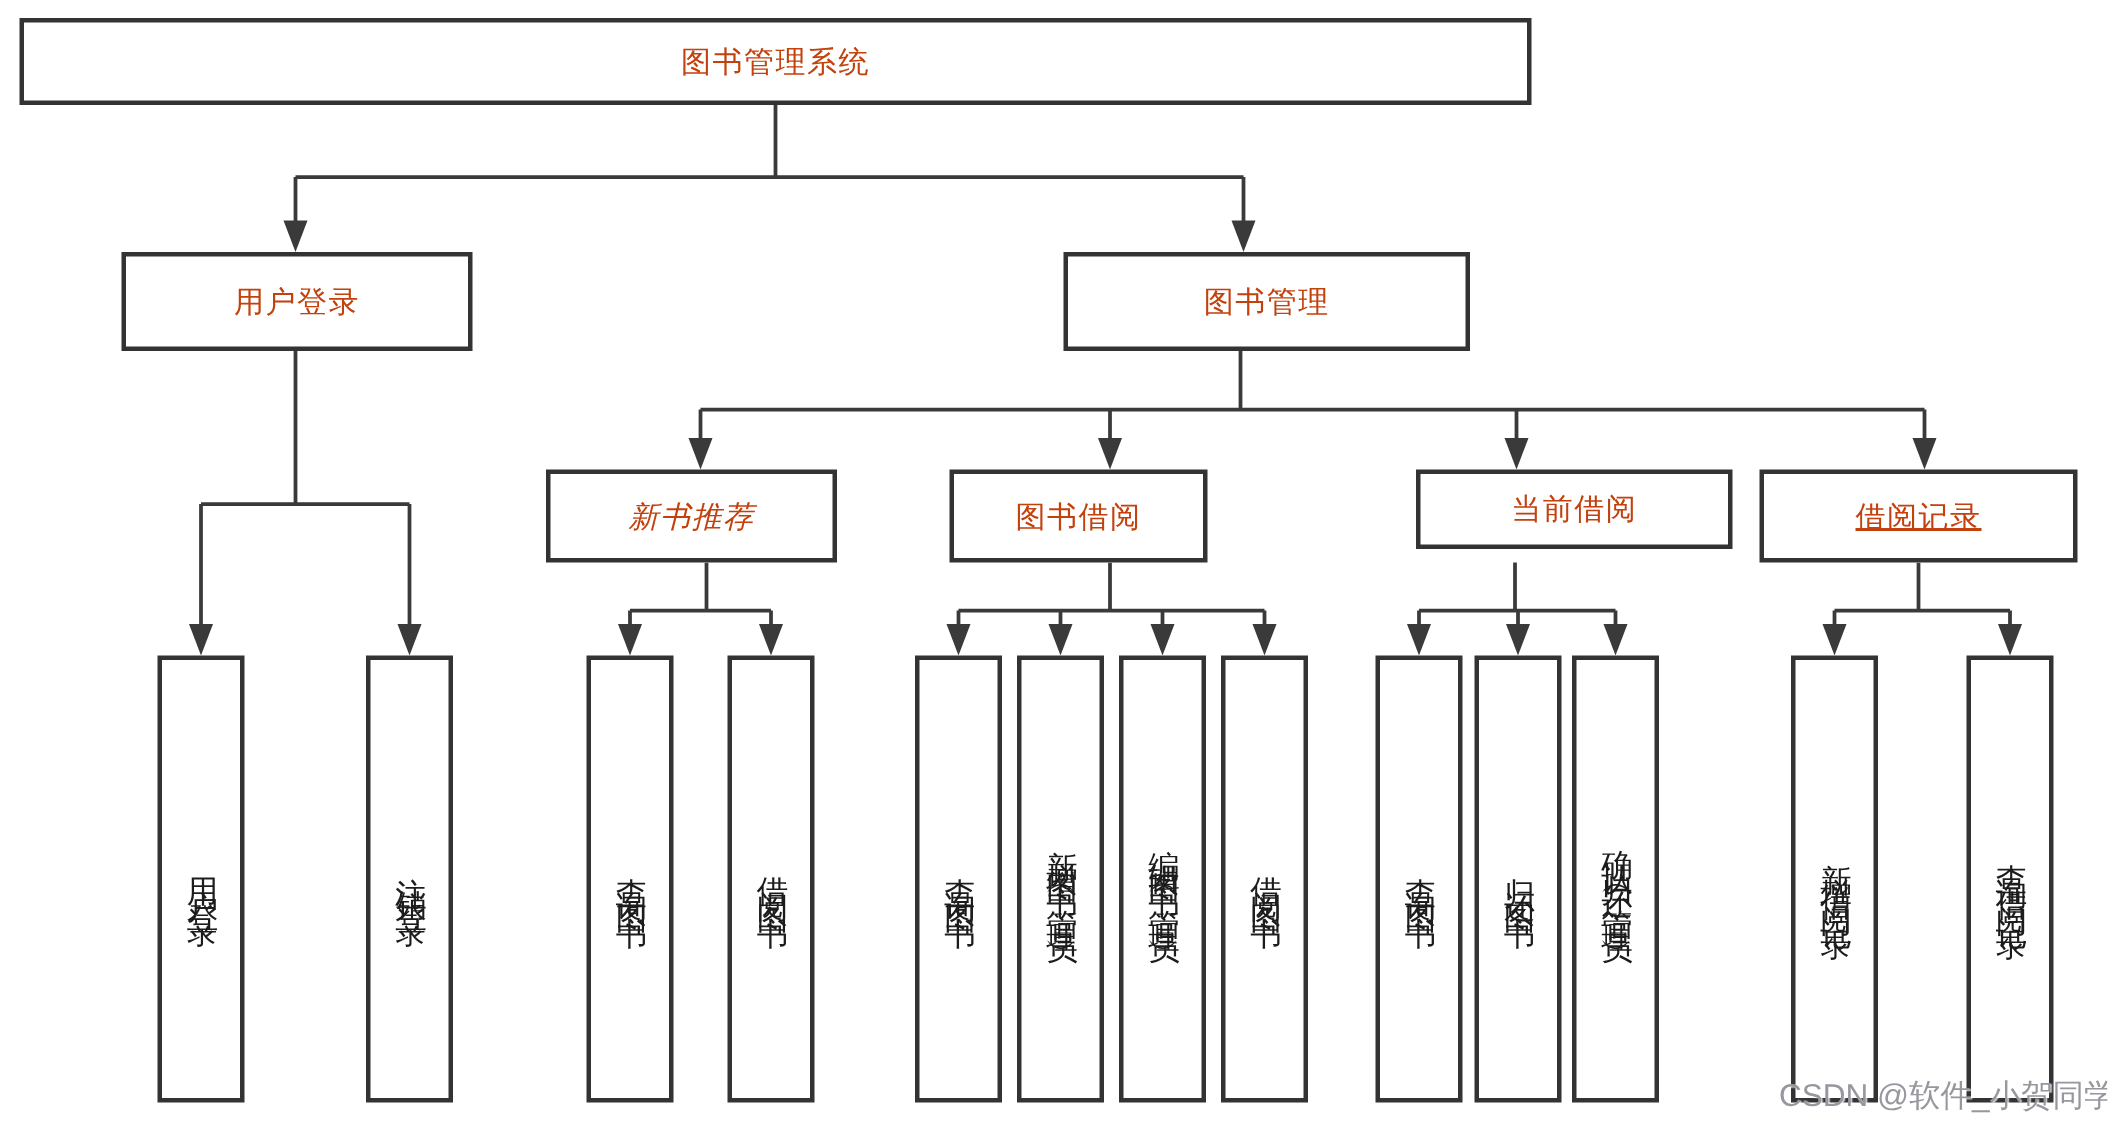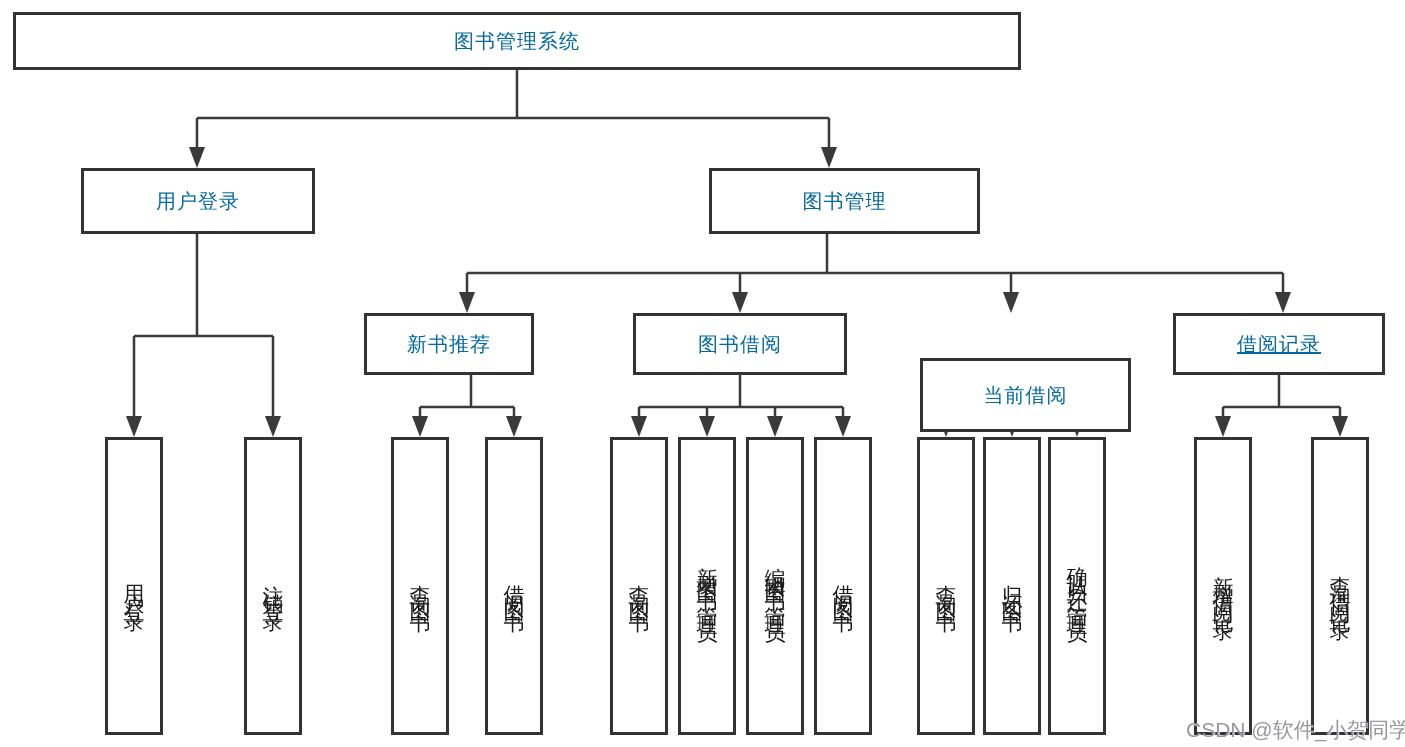--- a/index.html
+++ b/index.html
@@ -16,21 +16,21 @@
   #wires path { stroke: #3a3a3a; stroke-width: 2.5; fill: none; }
   #wires polygon { fill: #3a3a3a; stroke: none; }
   .hbox {
     position: absolute;
     background: #ffffff;
     border: 3px solid #333333;
     display: flex;
     align-items: center;
     justify-content: center;
     font-size: 20px;
-    color: #0369a1;
+    color: #c2410c;
     letter-spacing: 1px;
   }
   .vbox {
     position: absolute;
     background: #ffffff;
     border: 3px solid #333333;
     display: flex;
     align-items: center;
     justify-content: center;
     color: #1c1c1c;
@@ -102,27 +102,27 @@
     <span>图书管理系统</span>
   </div>
 
   <div class="hbox" style="left:81px; top:168px; width:234px; height:66px;">
     <span>用户登录</span>
   </div>
   <div class="hbox" style="left:709px; top:168px; width:271px; height:66px;">
     <span>图书管理</span>
   </div>
 
-  <div class="hbox" style="left:364px; top:313px; width:170px; height:62px;">
+  <div class="hbox" style="left:364px; top:313px; width:194px; height:62px;font-style:italic;">
     <span>新书推荐</span>
   </div>
-  <div class="hbox" style="left:633px; top:313px; width:214px; height:62px;align-items:center;">
+  <div class="hbox" style="left:633px; top:313px; width:172px; height:62px;align-items:center;">
     <span>图书借阅</span>
   </div>
-  <div class="hbox" style="left:920px; top:313px; width:211px; height:74px;margin-top:45px;">
+  <div class="hbox" style="left:944px; top:313px; width:211px; height:53px;">
     <span>当前借阅</span>
   </div>
   <div class="hbox" style="left:1173px; top:313px; width:212px; height:62px;text-decoration:underline;">
     <span>借阅记录</span>
   </div>
 
   <div class="vbox" style="left:105px;">
     <span class="vtext">用户登录</span>
   </div>
   <div class="vbox" style="left:244px;">

